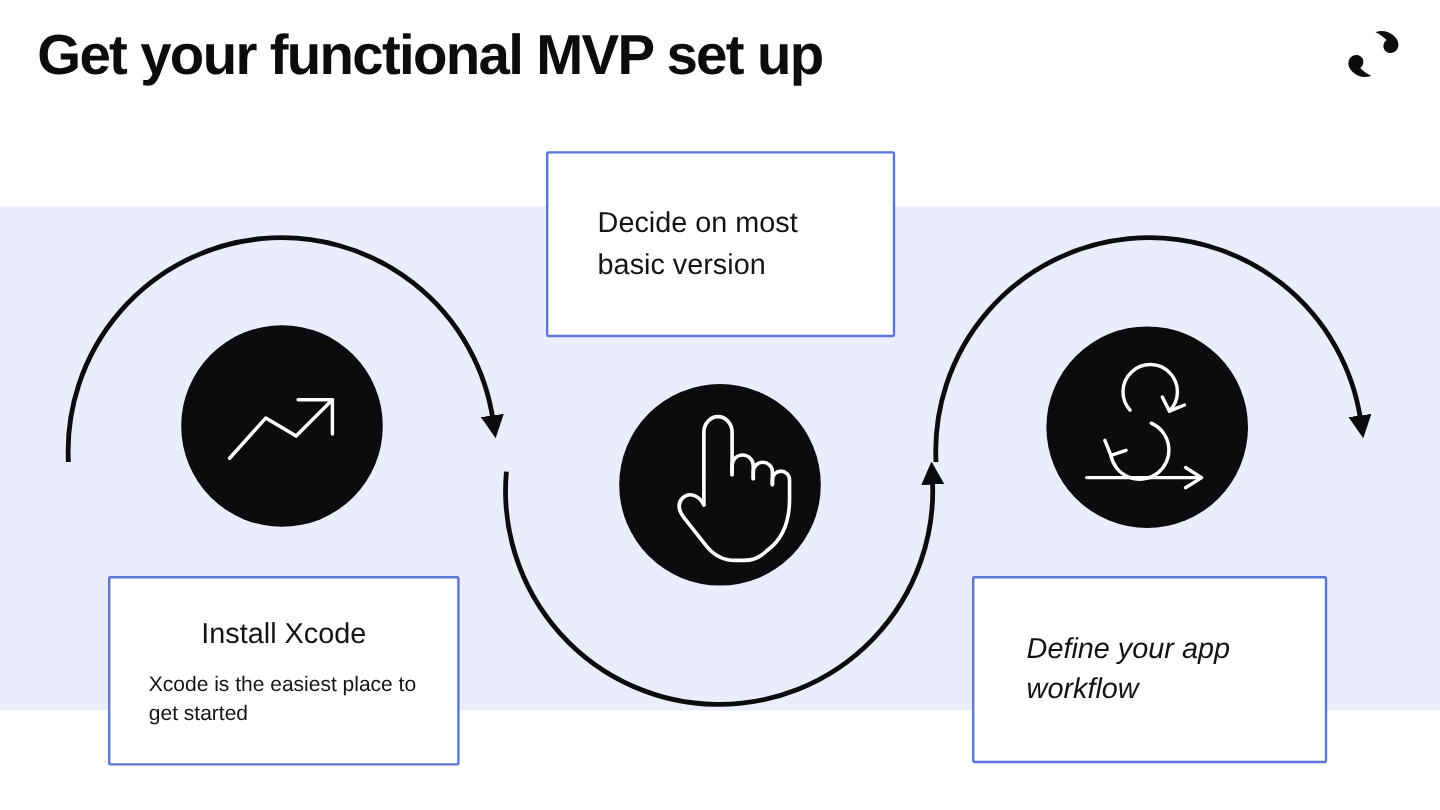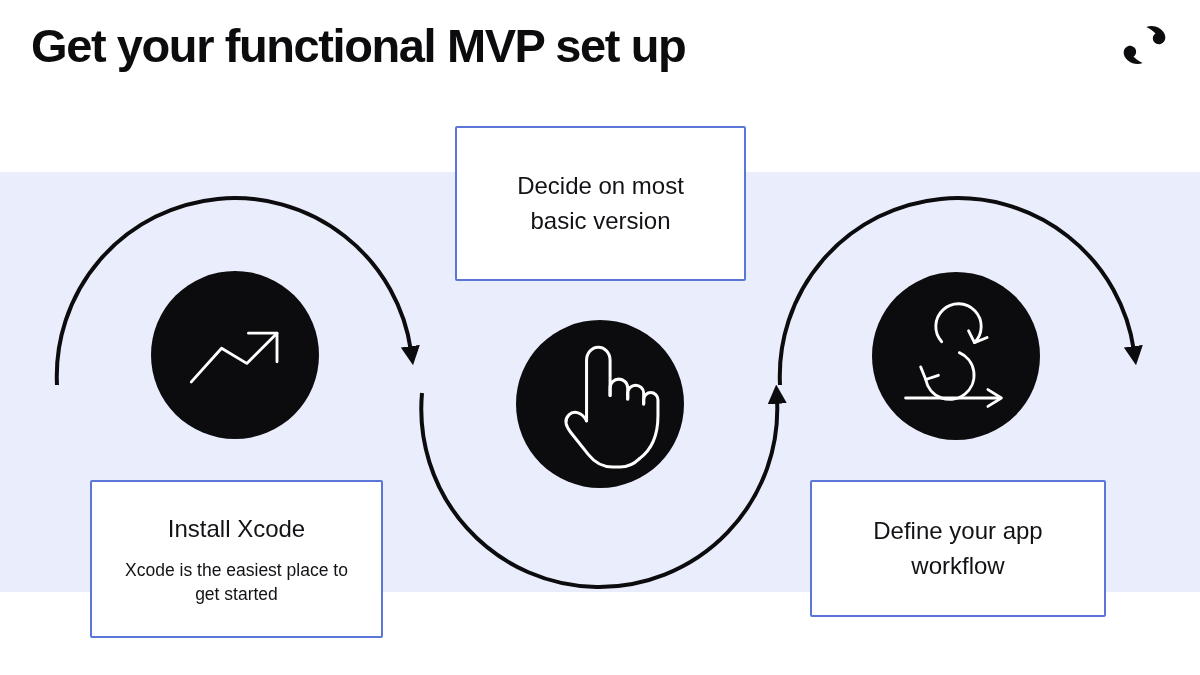--- a/index.html
+++ b/index.html
@@ -22,24 +22,24 @@
   .logo{position:absolute;left:1121px;top:25px;width:47px;height:40px;}
   .logo svg{width:100%;height:100%;display:block;}
   .circle{position:absolute;width:168px;height:168px;border-radius:50%;background:var(--ink);}
   .circle svg{width:100%;height:100%;display:block;}
   .circle svg path{fill:none;stroke:var(--icon-stroke);stroke-linecap:round;stroke-linejoin:round;}
   .c1{left:151px;top:271px;}
   .c2{left:516px;top:320px;}
   .c3{left:872px;top:272px;}
   .card{position:absolute;background:var(--card-bg);border:2px solid var(--accent);
     border-radius:2px;display:flex;flex-direction:column;align-items:center;
-    justify-content:center;text-align:center;color:#131317;}
+    justify-content:center;text-align:left;color:#131317;}
   .card-decide{left:455px;top:126px;width:291px;height:155px;}
   .card-install{left:90px;top:480px;width:293px;height:158px;}
-  .card-define{left:810px;top:480px;width:296px;height:137px;}
+  .card-define{left:810px;top:480px;width:296px;height:156px;font-style:italic;}
   .card-title{font-size:24px;font-weight:400;line-height:1.42;}
   .narrow{max-width:205px;}
   .card-subtitle{font-size:17.5px;font-weight:400;line-height:1.38;margin-top:12px;max-width:225px;}
 </style>
 </head>
 <body>
 
 <div class="canvas">
 
   <div class="band"></div>

